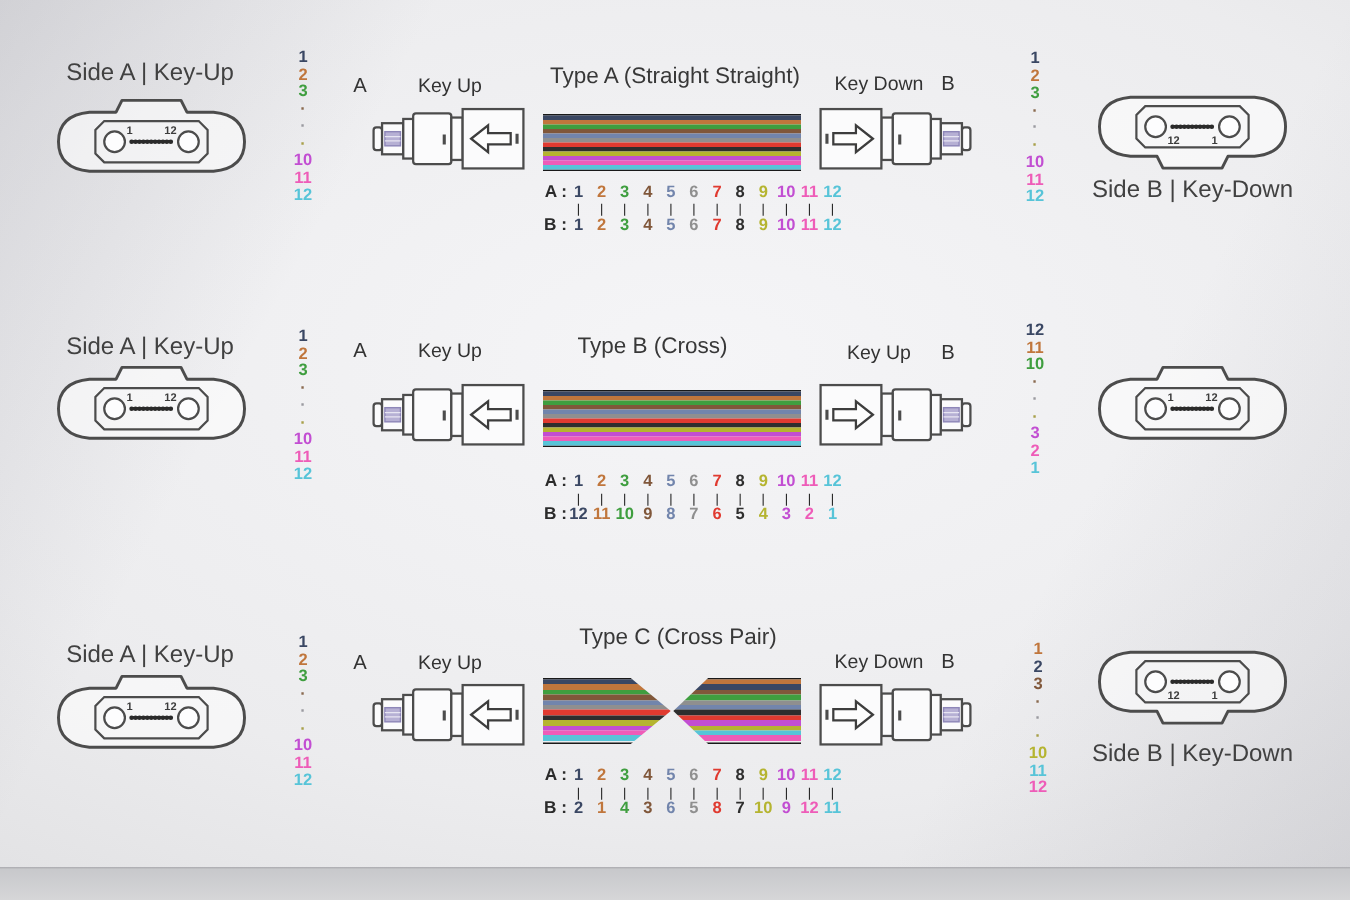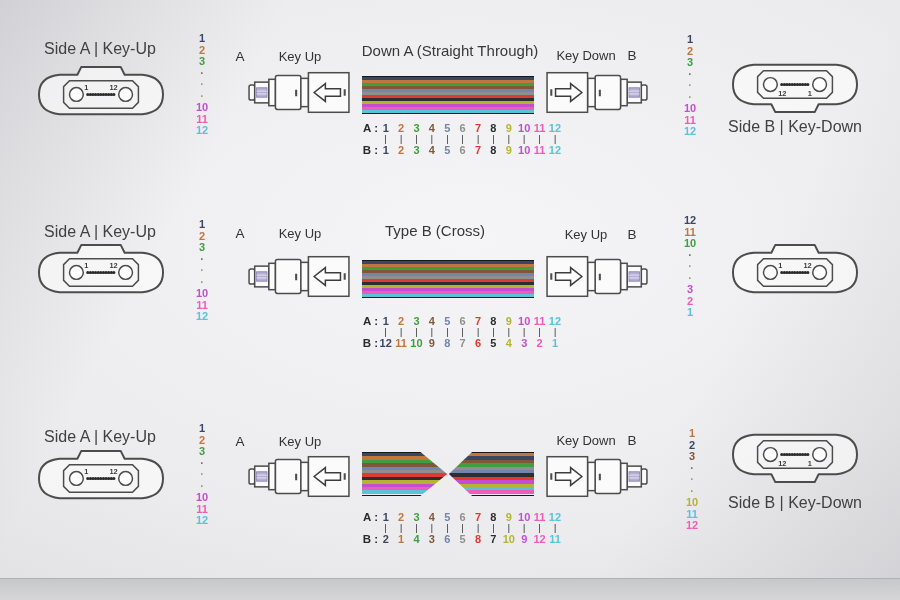--- a/index.html
+++ b/index.html
@@ -66,21 +66,21 @@
           <line x1="53" y1="23" x2="53" y2="30" stroke-width="2.2"></line>
           <rect x="58" y="11" width="8" height="30"></rect>
           <rect x="66" y="5" width="43" height="42"></rect>
           <line x1="104.5" y1="22.5" x2="104.5" y2="29.5" stroke-width="2.2"></line>
           <polygon points="72,26 84,16.5 84,22 100,22 100,30 84,30 84,35.5" fill="#fdfdfd" stroke="#3d3d3d"></polygon>
         </g>
       </symbol>
     </defs>
   </svg>
 
-  <div class="title" style="left:330px;top:42px;width:240px">Down A (Straight Through)</div>
+  <div class="title" style="left:330px;top:42px;width:240px">Type A (Straight Straight)</div>
   <div class="side-label" style="left:28px;top:40px;width:144px">Side A | Key-Up</div>
   <svg class="face" style="left:32px;top:62px" width="138" height="63" viewBox="0 0 140 64">
     <use href="#face-up"></use>
     <text x="53" y="28">1</text>
     <text x="87" y="28" text-anchor="end">12</text>
   </svg>
   <div class="numcol" style="left:188px;top:33px">
       <div class="ncell" style="color: rgb(58, 71, 99);">1</div>
       <div class="ncell" style="color: rgb(192, 118, 60);">2</div>
       <div class="ncell" style="color: rgb(63, 158, 63);">3</div>
@@ -203,20 +203,21 @@
   <div class="maprow" style="left:352px;top:316px">
     <span class="maplabel">A :</span><span><span class="mcell" style="color: rgb(58, 71, 99);">1</span><span class="mcell" style="color: rgb(192, 118, 60);">2</span><span class="mcell" style="color: rgb(63, 158, 63);">3</span><span class="mcell" style="color: rgb(128, 87, 58);">4</span><span class="mcell" style="color: rgb(114, 133, 172);">5</span><span class="mcell" style="color: rgb(143, 143, 143);">6</span><span class="mcell" style="color: rgb(224, 58, 48);">7</span><span class="mcell" style="color: rgb(46, 46, 46);">8</span><span class="mcell" style="color: rgb(181, 180, 48);">9</span><span class="mcell" style="color: rgb(194, 78, 210);">10</span><span class="mcell" style="color: rgb(238, 92, 184);">11</span><span class="mcell" style="color: rgb(87, 196, 216);">12</span></span>
   </div>
   <div class="maprow" style="left:352px;top:327px">
     <span class="maplabel"></span><span><span class="mcell bar">|</span><span class="mcell bar">|</span><span class="mcell bar">|</span><span class="mcell bar">|</span><span class="mcell bar">|</span><span class="mcell bar">|</span><span class="mcell bar">|</span><span class="mcell bar">|</span><span class="mcell bar">|</span><span class="mcell bar">|</span><span class="mcell bar">|</span><span class="mcell bar">|</span></span>
   </div>
   <div class="maprow" style="left:352px;top:338px">
     <span class="maplabel">B :</span><span><span class="mcell" style="color: rgb(58, 71, 99);">12</span><span class="mcell" style="color: rgb(192, 118, 60);">11</span><span class="mcell" style="color: rgb(63, 158, 63);">10</span><span class="mcell" style="color: rgb(128, 87, 58);">9</span><span class="mcell" style="color: rgb(114, 133, 172);">8</span><span class="mcell" style="color: rgb(143, 143, 143);">7</span><span class="mcell" style="color: rgb(224, 58, 48);">6</span><span class="mcell" style="color: rgb(46, 46, 46);">5</span><span class="mcell" style="color: rgb(181, 180, 48);">4</span><span class="mcell" style="color: rgb(194, 78, 210);">3</span><span class="mcell" style="color: rgb(238, 92, 184);">2</span><span class="mcell" style="color: rgb(87, 196, 216);">1</span></span>
   </div>
 
+  <div class="title" style="left:332px;top:416px;width:240px">Type C (Cross Pair)</div>
   <div class="side-label" style="left:28px;top:428px;width:144px">Side A | Key-Up</div>
   <svg class="face" style="left:32px;top:446px" width="138" height="63" viewBox="0 0 140 64">
     <use href="#face-up"></use>
     <text x="53" y="28">1</text>
     <text x="87" y="28" text-anchor="end">12</text>
   </svg>
   <div class="numcol" style="left:188px;top:423px">
       <div class="ncell" style="color: rgb(58, 71, 99);">1</div>
       <div class="ncell" style="color: rgb(192, 118, 60);">2</div>
       <div class="ncell" style="color: rgb(63, 158, 63);">3</div>

